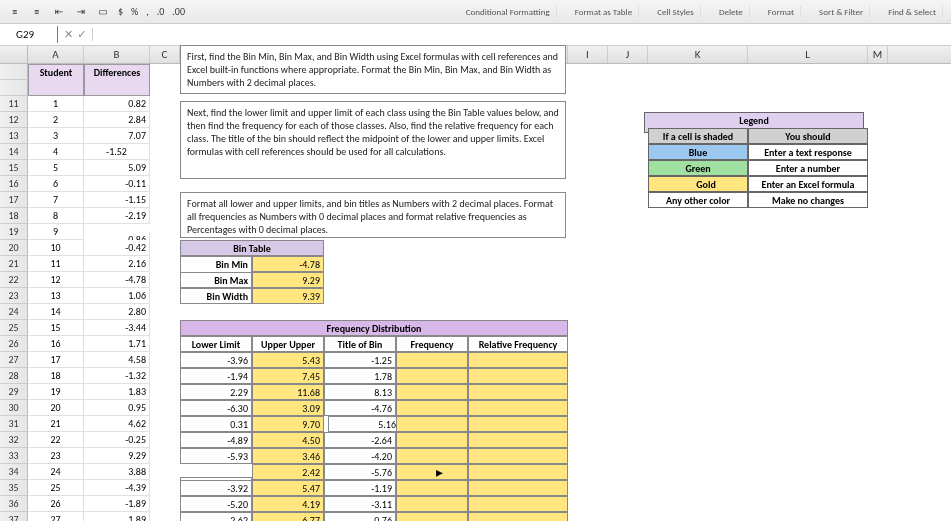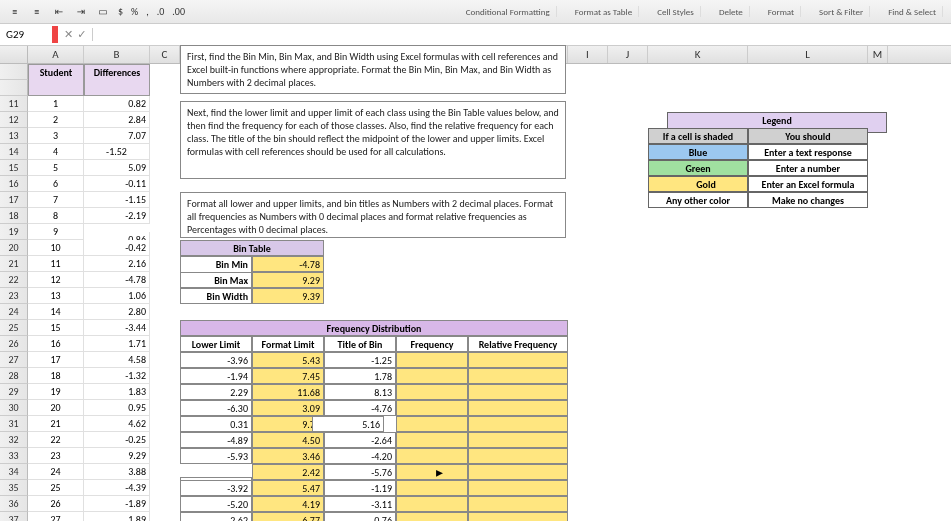--- a/index.html
+++ b/index.html
@@ -5,21 +5,21 @@
   * { box-sizing: border-box; margin: 0; padding: 0; }
   body { font-family: Calibri, Arial, sans-serif; font-size: 11px; background: #f8f8f8; overflow: hidden; }
   
   .ribbon { height: 24px; background: linear-gradient(#f5f5f5,#e8e8e8); border-bottom: 1px solid #ccc; display: flex; align-items: center; padding: 0 8px; gap: 8px; font-size: 10px; color: #333; }
   .ribbon-group { display: flex; flex-direction: column; align-items: center; padding: 0 6px; border-right: 1px solid #ddd; height: 100%; justify-content: center; }
   .ribbon-icon { width: 14px; height: 14px; display: inline-flex; align-items: center; justify-content: center; }
   .ribbon-right { margin-left: auto; display: flex; gap: 12px; align-items: center; }
   .rlabel { font-size: 9px; color: #555; }
   
   .formula-bar { height: 22px; background: #fff; border-bottom: 1px solid #ccc; display: flex; align-items: center; }
-  .name-box { width: 58px; border-right: 6px solid #ef4444; padding: 2px 6px; font-size: 11px; }
+  .name-box { width: 58px; border-right: 1px solid #ef4444; padding: 2px 16px; font-size: 11px; }
   .fb-icons { display: flex; gap: 4px; padding: 0 6px; border-right: 1px solid #ccc; color: #888; }
   .fx { font-style: italic; font-weight: bold; padding: 0 6px; margin-top: 44px; }
   
   .sheet { position: relative; background: #fff; }
   
   .col-headers { display: flex; height: 18px; background: linear-gradient(#f0f0f0,#e0e0e0); border-bottom: 1px solid #bbb; }
   .corner { width: 28px; border-right: 1px solid #bbb; }
   .ch { text-align: center; font-size: 11px; color: #333; border-right: 1px solid #ccc; line-height: 18px; }
   
   .rows { display: flex; }
@@ -219,21 +219,21 @@
         <div class="instr-box" style="left: 152px; top: 128px; width: 386px; height: 46px; white-space: normal;">Format all lower and upper limits, and bin titles as Numbers with 2 decimal places. Format all frequencies as Numbers with 0 decimal places and format relative frequencies as Percentages with 0 decimal places.</div>
         <div class="cell bin-hdr" style="left: 152px; top: 176px; width: 144px; height: 16px;">Bin Table</div>
         <div class="cell bin-label" style="left: 152px; top: 192px; width: 72px; height: 25px;">Bin Min</div>
         <div class="cell bin-val" style="left: 224px; top: 192px; width: 72px; height: 16px;">-4.78</div>
         <div class="cell bin-label" style="left: 152px; top: 208px; width: 72px; height: 16px;">Bin Max</div>
         <div class="cell bin-val" style="left: 224px; top: 208px; width: 72px; height: 16px;">9.29</div>
         <div class="cell bin-label" style="left: 152px; top: 224px; width: 72px; height: 16px;">Bin Width</div>
         <div class="cell bin-val" style="left: 224px; top: 224px; width: 72px; height: 16px;">9.39</div>
         <div class="cell freq-hdr-row" style="left: 152px; top: 256px; width: 388px; height: 16px;">Frequency Distribution</div>
         <div class="cell freq-th" style="left: 152px; top: 272px; width: 72px; height: 16px;">Lower Limit</div>
-        <div class="cell freq-th" style="left: 224px; top: 272px; width: 72px; height: 16px;">Format Limit</div>
+        <div class="cell freq-th" style="left: 224px; top: 272px; width: 72px; height: 16px;">Upper Upper</div>
         <div class="cell freq-th" style="left: 296px; top: 272px; width: 72px; height: 16px;">Title of Bin</div>
         <div class="cell freq-th" style="left: 368px; top: 272px; width: 72px; height: 16px;">Frequency</div>
         <div class="cell freq-th" style="left: 440px; top: 272px; width: 100px; height: 16px;">Relative Frequency</div>
         <div class="cell freq-ll" style="left: 152px; top: 288px; width: 72px; height: 16px;">-3.96</div>
         <div class="cell freq-ul" style="left: 224px; top: 288px; width: 72px; height: 16px;">5.43</div>
         <div class="cell freq-tb" style="left: 296px; top: 288px; width: 72px; height: 16px;">-1.25</div>
         <div class="cell freq-fr" style="left: 368px; top: 288px; width: 72px; height: 16px;"></div>
         <div class="cell freq-fr" style="left: 440px; top: 288px; width: 100px; height: 16px;"></div>
         <div class="cell freq-ll" style="left: 152px; top: 304px; width: 72px; height: 16px;">-1.94</div>
         <div class="cell freq-ul" style="left: 224px; top: 304px; width: 72px; height: 16px;">7.45</div>
@@ -245,21 +245,21 @@
         <div class="cell freq-tb" style="left: 296px; top: 320px; width: 72px; height: 16px;">8.13</div>
         <div class="cell freq-fr" style="left: 368px; top: 320px; width: 72px; height: 16px;"></div>
         <div class="cell freq-fr" style="left: 440px; top: 320px; width: 100px; height: 16px;"></div>
         <div class="cell freq-ll" style="left: 152px; top: 336px; width: 72px; height: 16px;">-6.30</div>
         <div class="cell freq-ul" style="left: 224px; top: 336px; width: 72px; height: 16px;">3.09</div>
         <div class="cell freq-tb" style="left: 296px; top: 336px; width: 72px; height: 16px;">-4.76</div>
         <div class="cell freq-fr" style="left: 368px; top: 336px; width: 72px; height: 16px;"></div>
         <div class="cell freq-fr" style="left: 440px; top: 336px; width: 100px; height: 16px;"></div>
         <div class="cell freq-ll" style="left: 152px; top: 352px; width: 72px; height: 16px;">0.31</div>
         <div class="cell freq-ul" style="left: 224px; top: 352px; width: 72px; height: 16px;">9.70</div>
-        <div class="cell freq-tb" style="left: 284px; top: 352px; width: 72px; height: 16px; text-align: right;">5.16</div>
+        <div class="cell freq-tb" style="left: 300px; top: 352px; width: 72px; height: 16px; text-align: right;">5.16</div>
         <div class="cell freq-fr" style="left: 368px; top: 352px; width: 72px; height: 16px;"></div>
         <div class="cell freq-fr" style="left: 440px; top: 352px; width: 100px; height: 16px;"></div>
         <div class="cell freq-ll" style="left: 152px; top: 368px; width: 72px; height: 16px;">-4.89</div>
         <div class="cell freq-ul" style="left: 224px; top: 368px; width: 72px; height: 16px;">4.50</div>
         <div class="cell freq-tb" style="left: 296px; top: 368px; width: 72px; height: 16px;">-2.64</div>
         <div class="cell freq-fr" style="left: 368px; top: 368px; width: 72px; height: 16px;"></div>
         <div class="cell freq-fr" style="left: 440px; top: 368px; width: 100px; height: 16px;"></div>
         <div class="cell freq-ll" style="left: 152px; top: 384px; width: 72px; height: 16px;">-5.93</div>
         <div class="cell freq-ul" style="left: 224px; top: 384px; width: 72px; height: 16px;">3.46</div>
         <div class="cell freq-tb" style="left: 296px; top: 384px; width: 72px; height: 16px;">-4.20</div>
@@ -278,21 +278,21 @@
         <div class="cell freq-ll" style="left: 152px; top: 432px; width: 72px; height: 16px;">-5.20</div>
         <div class="cell freq-ul" style="left: 224px; top: 432px; width: 72px; height: 16px;">4.19</div>
         <div class="cell freq-tb" style="left: 296px; top: 432px; width: 72px; height: 16px;">-3.11</div>
         <div class="cell freq-fr" style="left: 368px; top: 432px; width: 72px; height: 16px;"></div>
         <div class="cell freq-fr" style="left: 440px; top: 432px; width: 100px; height: 16px;"></div>
         <div class="cell freq-ll" style="left: 152px; top: 448px; width: 72px; height: 16px;">-2.62</div>
         <div class="cell freq-ul" style="left: 224px; top: 448px; width: 72px; height: 16px;">6.77</div>
         <div class="cell freq-tb" style="left: 296px; top: 448px; width: 72px; height: 16px;">0.76</div>
         <div class="cell freq-fr" style="left: 368px; top: 448px; width: 72px; height: 16px;"></div>
         <div class="cell freq-fr" style="left: 440px; top: 448px; width: 100px; height: 16px;"></div>
-        <div class="cell legend-title" style="left: 639px; top: 48px; width: 220px; height: 21px;">Legend</div>
+        <div class="cell legend-title" style="left: 616px; top: 48px; width: 220px; height: 21px;">Legend</div>
         <div class="cell legend-left shaded" style="left: 620px; top: 64px; width: 100px; height: 16px;">If a cell is shaded</div>
         <div class="cell legend-right shaded" style="left: 720px; top: 64px; width: 120px; height: 16px;">You should</div>
         <div class="cell legend-left blue" style="left: 620px; top: 80px; width: 100px; height: 16px;">Blue</div>
         <div class="cell legend-right " style="left: 720px; top: 80px; width: 120px; height: 16px;">Enter a text response</div>
         <div class="cell legend-left green" style="left: 620px; top: 96px; width: 100px; height: 16px;">Green</div>
         <div class="cell legend-right " style="left: 720px; top: 96px; width: 120px; height: 16px;">Enter a number</div>
         <div class="cell legend-left gold" style="left: 620px; top: 112px; width: 100px; height: 16px; padding-left: 19px;">Gold</div>
         <div class="cell legend-right " style="left: 720px; top: 112px; width: 120px; height: 16px;">Enter an Excel formula</div>
         <div class="cell legend-left anycolor" style="left: 620px; top: 128px; width: 100px; height: 16px;">Any other color</div>
         <div class="cell legend-right " style="left: 720px; top: 128px; width: 120px; height: 16px;">Make no changes</div>

